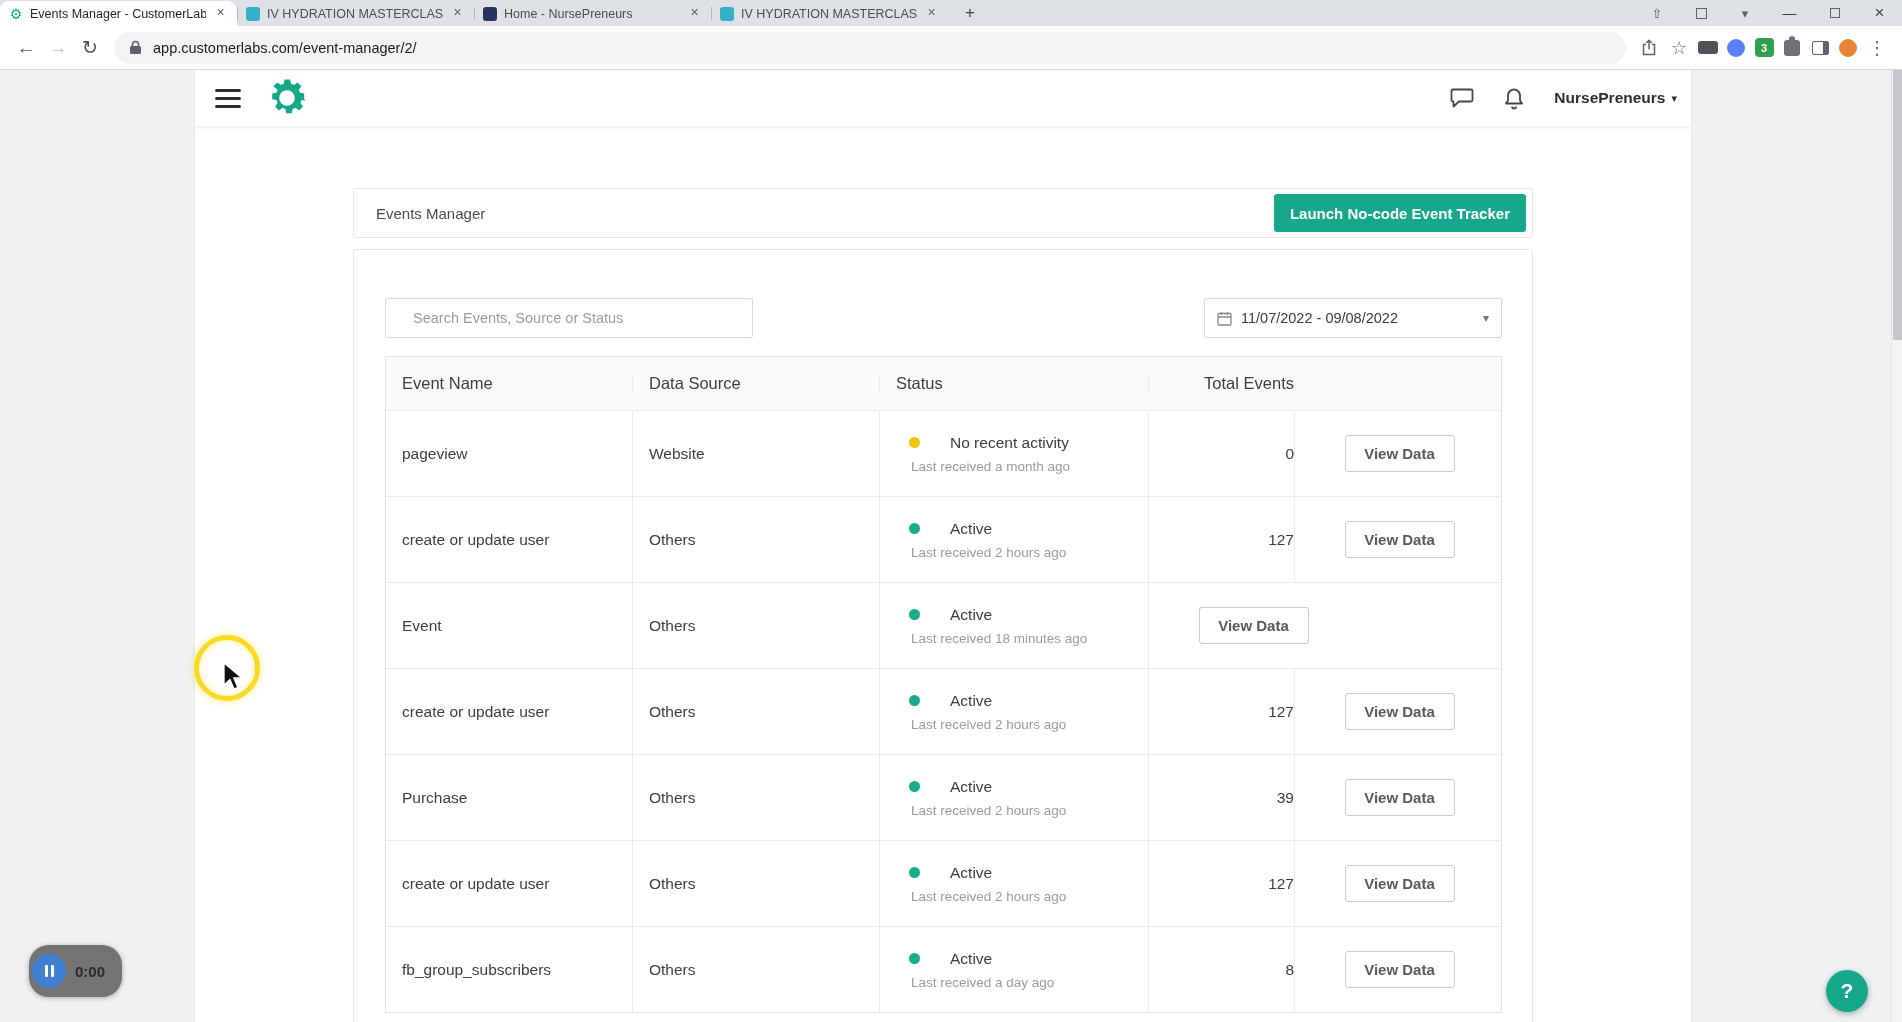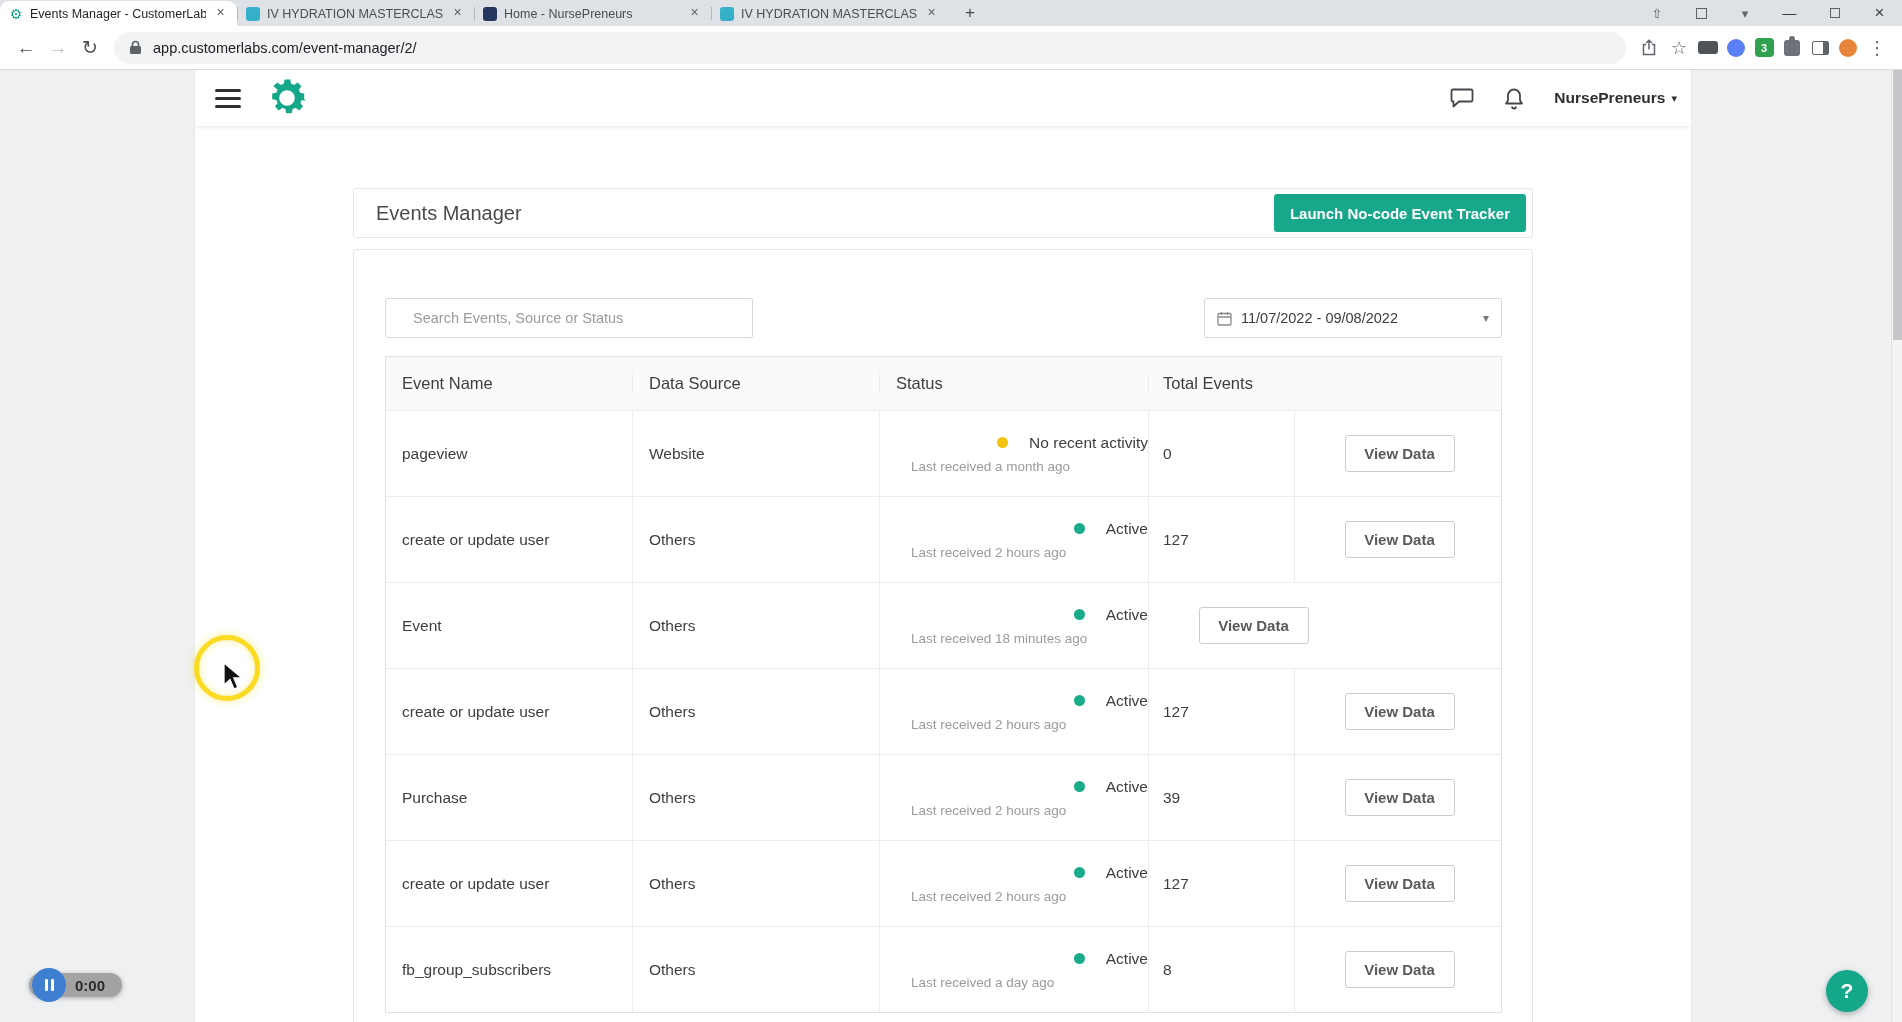--- a/index.html
+++ b/index.html
@@ -51,50 +51,50 @@
   .hamburger i { display:block; height:3px; border-radius:2px; background:#2d2d2d; }
   .logo { margin-right:auto; display:flex; align-items:center; }
   .hdr-right { display:flex; align-items:center; gap:30px; }
   .hdr-ico { display:flex; align-items:center; }
   .account { font-size:15.5px; font-weight:bold; color:#2e2e2e; display:flex; align-items:center; gap:6px; }
   .account .caret { font-size:11px; color:#2e2e2e; }
 
   .page-body { position:absolute; top:56px; left:0; right:0; height:1400px; }
   .card { position:absolute; left:158px; width:1180px; background:#fff; border:1px solid #e4e6e8; border-radius:3px; }
   .title-card { top:62px; height:50px; display:flex; align-items:center; justify-content:space-between; padding:0 6px 0 22px; }
-  .page-title { font-size:20px; color:#4b4b4b; }
+  .page-title { font-size:15px; color:#4b4b4b; }
   .launch-btn { background:#17a78b; color:#fff; border:none; border-radius:3px; font-size:15px; font-weight:bold; height:38px; padding:0 16px; font-family:inherit; }
   .table-card { top:123px; height:1100px; padding:48px 30px 0 31px; }
   .filters { display:flex; justify-content:space-between; align-items:center; }
   .search-input { width:368px; height:40px; border:1px solid #d9d9d9; border-radius:2px; padding:0 27px; font-size:14.5px; color:#333; font-family:inherit; outline:none; }
   .search-input::placeholder { color:#9b9b9b; }
   .date-picker { width:298px; height:40px; border:1px solid #d9d9d9; border-radius:2px; display:flex; align-items:center; gap:9px; padding:0 12px; font-size:14.5px; color:#3c3c3c; }
   .date-picker .caret { margin-left:auto; color:#777; font-size:12px; }
 
   .events-table { margin-top:18px; border:1px solid #e2e2e2; }
   .thead { display:flex; background:#fafafa; height:53px; align-items:center; font-size:16.5px; color:#3e3e3e; }
   .th, .td { flex:none; }
-  .c1 { width:246px; } .c2 { width:247px; } .c3 { width:269px; } .c4 { width:146px; } .c5 { width:210px; }
+  .c1 { width:246px; } .c2 { width:247px; } .c3 { width:269px; } .c4 { width:146px;text-align:right; } .c5 { width:210px; }
   .th { padding-left:16px; }
   .th.c4 { padding-left:14px; }
   .th:not(.c1), .td:not(.c1) { border-left:1px solid #ececec; }
   .tr { display:flex; height:86px; border-top:1px solid #ececec; }
   .td { display:flex; flex-direction:column; justify-content:center; padding-left:16px; font-size:15.5px; color:#3e3e3e; height:100%; }
   .td.c3 { padding-left:29px; }
   .td.c4 { padding-left:14px; }
-  .status-line { display:flex; align-items:center; gap:21px;justify-content:flex-end; }
+  .status-line { display:flex; align-items:center; gap:30px; }
   .dot { width:11px; height:11px; border-radius:50%; flex:none; }
   .status-sub { margin:7px 0 0 2px; font-size:13.5px; color:#9b9b9b; }
   .td.action { align-items:center; justify-content:center; padding-left:0; }
   .view-btn { width:110px; height:37px; background:#fff; border:1px solid #cccccc; border-radius:3px; font-size:15px; color:#5a5a5a; font-family:inherit;font-weight:bold; }
 
   
   .page-scrollbar { position:absolute; right:0; top:0; bottom:0; width:11px; background:#f3f3f3; border-left:1px solid #e3e3e3; }
   .page-scrollbar .thumb { position:absolute; top:0; left:1px; width:9px; height:270px; background:#c4c6c9; }
-  .recorder { position:absolute; left:29px; bottom:25px; height:24px; min-width:93px; background:#a3a3a3; border-radius:20px; box-shadow:0 1px 5px rgba(0,0,0,.3); display:flex; align-items:center; gap:9px; padding:3px; }
+  .recorder { position:absolute; left:29px; bottom:25px; height:52px; min-width:93px; background:#737373; border-radius:20px; box-shadow:0 1px 5px rgba(0,0,0,.3); display:flex; align-items:center; gap:9px; padding:3px; }
   .pause-circle { width:34px; height:34px; border-radius:50%; background:#3f7fd2; display:flex; align-items:center; justify-content:center; gap:3px; }
   .pause-circle i { display:block; width:3px; height:12px; background:#fff; border-radius:1px; }
   .rec-time { font-size:15px; font-weight:bold; color:#2a2a2a; padding-right:10px; }
   .help-fab { position:absolute; right:34px; bottom:10px; width:42px; height:42px; border-radius:50%; background:#14a78a; color:#fff; font-size:21px; font-weight:bold; display:flex; align-items:center; justify-content:center; box-shadow:0 2px 6px rgba(0,0,0,.3); }
   .click-ring { position:absolute; left:194px; top:565px; width:66px; height:66px; border:5px solid rgba(250,214,10,.9); border-radius:50%; box-shadow:0 0 8px rgba(250,214,10,.45), inset 0 0 8px rgba(250,214,10,.35); }
   .mouse-cursor { position:absolute; left:222px; top:592px; }
 </style>
 </head>
 <body>
 

